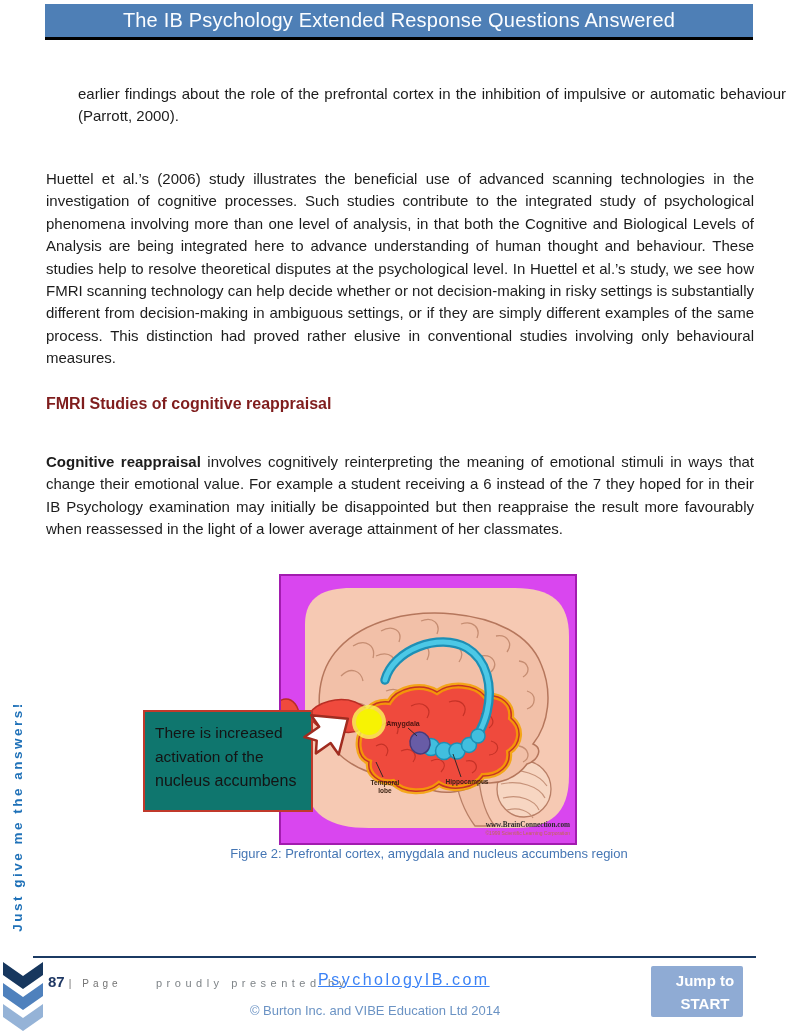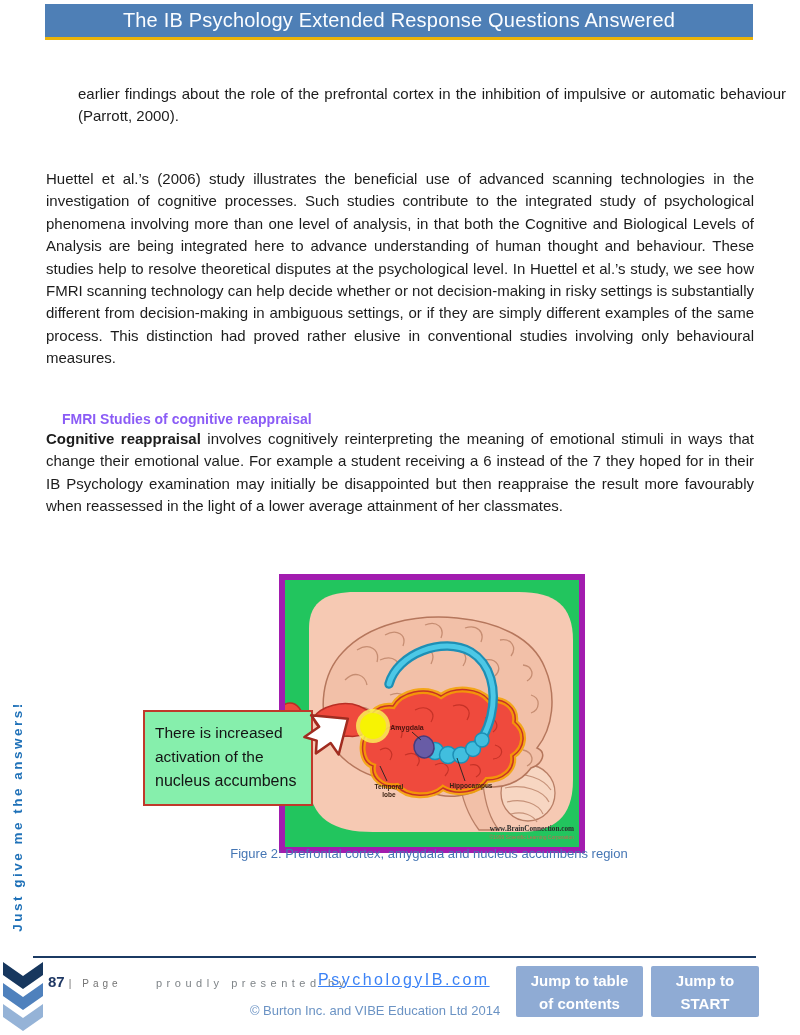--- a/index.html
+++ b/index.html
@@ -1,42 +1,42 @@
 <!DOCTYPE html>
 <html><head>
 <meta charset="utf-8">
 <style>
   html,body{margin:0;padding:0;background:#ffffff;}
   .page{position:relative;width:800px;height:1035px;background:#ffffff;overflow:hidden;
         font-family:"Liberation Sans",sans-serif;color:#1c1c1c;}
 
   
   .titlebar{position:absolute;left:45px;top:4px;width:708px;height:33px;
-            background:#4e7fb6;border-bottom:3px solid #eab308;
+            background:#4e7fb6;border-bottom:3px solid #000000;
             display:flex;align-items:center;justify-content:center;}
   .titlebar span{color:#fbfdff;font-size:20px;letter-spacing:.2px;}
 
   
   .body{position:absolute;left:46px;width:708px;margin:0;
         font-size:15px;line-height:22.4px;text-align:justify;color:#1c1c1c;}
   .p1{top:83px;margin-left:32px;}
   .p2{top:168px;}
-  .h1{position:absolute;left:46px;top:395px;margin:16px;font-size:14px;font-weight:bold;color:#8b5cf6;}
-  .p3{top:428px;}
+  .h1{position:absolute;left:46px;top:395px;margin:0;font-size:16px;font-weight:bold;color:#7f1d1d;}
+  .p3{top:451px;}
   .p3 b{font-weight:bold;}
 
   
   .figure-box{position:absolute;left:279px;top:574px;width:294px;height:267px;
-              border:6px solid #a21caf;background:#22c55e;}
+              border:2px solid #a21caf;background:#d946ef;}
   .caption{position:absolute;left:179px;top:846px;width:500px;text-align:center;
            font-size:13px;font-weight:normal;color:#4576b4;}
 
   .callout{position:absolute;left:143px;top:710px;width:156px;height:74px;
-           background:#86efac;border:2.5px solid #c0392b;z-index:5;
-           padding:9px 0 9px 10px;}
+           background:#0f766e;border:2.5px solid #c0392b;z-index:5;
+           padding:9px 0 15px 10px;}
   .callout div{font-size:15.5px;line-height:24px;color:#141414;}
   .callout .bold{font-weight:normal;font-size:16px;}
   .arrow-svg{position:absolute;left:303px;top:699px;z-index:6;}
 
   
   .vtext{position:absolute;left:-118px;top:809px;width:270px;text-align:center;
          transform:rotate(-90deg);transform-origin:center;white-space:nowrap;
          font-size:13.5px;font-weight:bold;letter-spacing:2.5px;color:#1f71b8;}
 
   
@@ -47,21 +47,21 @@
   .pageno .plabel{color:#737373;letter-spacing:4px;font-size:10px;}
   .presented{position:absolute;left:142px;top:977px;font-size:11px;letter-spacing:4.5px;color:#7f8488;margin-left:14px;}
   .sitelink{position:absolute;left:318px;top:971px;font-size:16px;letter-spacing:2.5px;
             color:#3b82f6;text-decoration:underline;cursor:pointer;}
   .copyright{position:absolute;left:244px;top:1003px;width:262px;text-align:center;
              font-size:13px;color:#6b93c4;}
   .btn{position:absolute;top:966px;height:51px;background:#8fabd4;border-radius:2px;
        display:flex;flex-direction:column;align-items:center;justify-content:center;
        color:#ffffff;font-weight:bold;font-size:15px;line-height:23px;text-align:center;cursor:pointer;}
   .btn-toc{left:516px;width:127px;}
-  .btn-start{left:651px;width:108px;}
+  .btn-start{left:651px;width:76px;padding-left:16px;}
 
   svg text{font-family:"Liberation Sans",sans-serif;}
   .attrib1{font-family:"Liberation Serif",serif;}
 </style>
 </head>
 <body>
 
 <div class="page">
 
   <header class="titlebar">
@@ -143,22 +143,18 @@
 
   <div class="pageno">
     <span class="pnum">87</span>
     <span class="plabel">| Page</span>
   </div>
 
   <div class="presented">proudly presented by</div>
   <span class="sitelink">PsychologyIB.com</span>
   <div class="copyright">© Burton Inc. and VIBE Education Ltd 2014</div>
 
-  <div class="btn btn-toc">
-    <div>Jump to table</div>
-    <div>of contents</div>
-  </div>
   <div class="btn btn-start">
     <div>Jump to</div>
     <div>START</div>
   </div>
 
 </div>
 
 </body></html>

